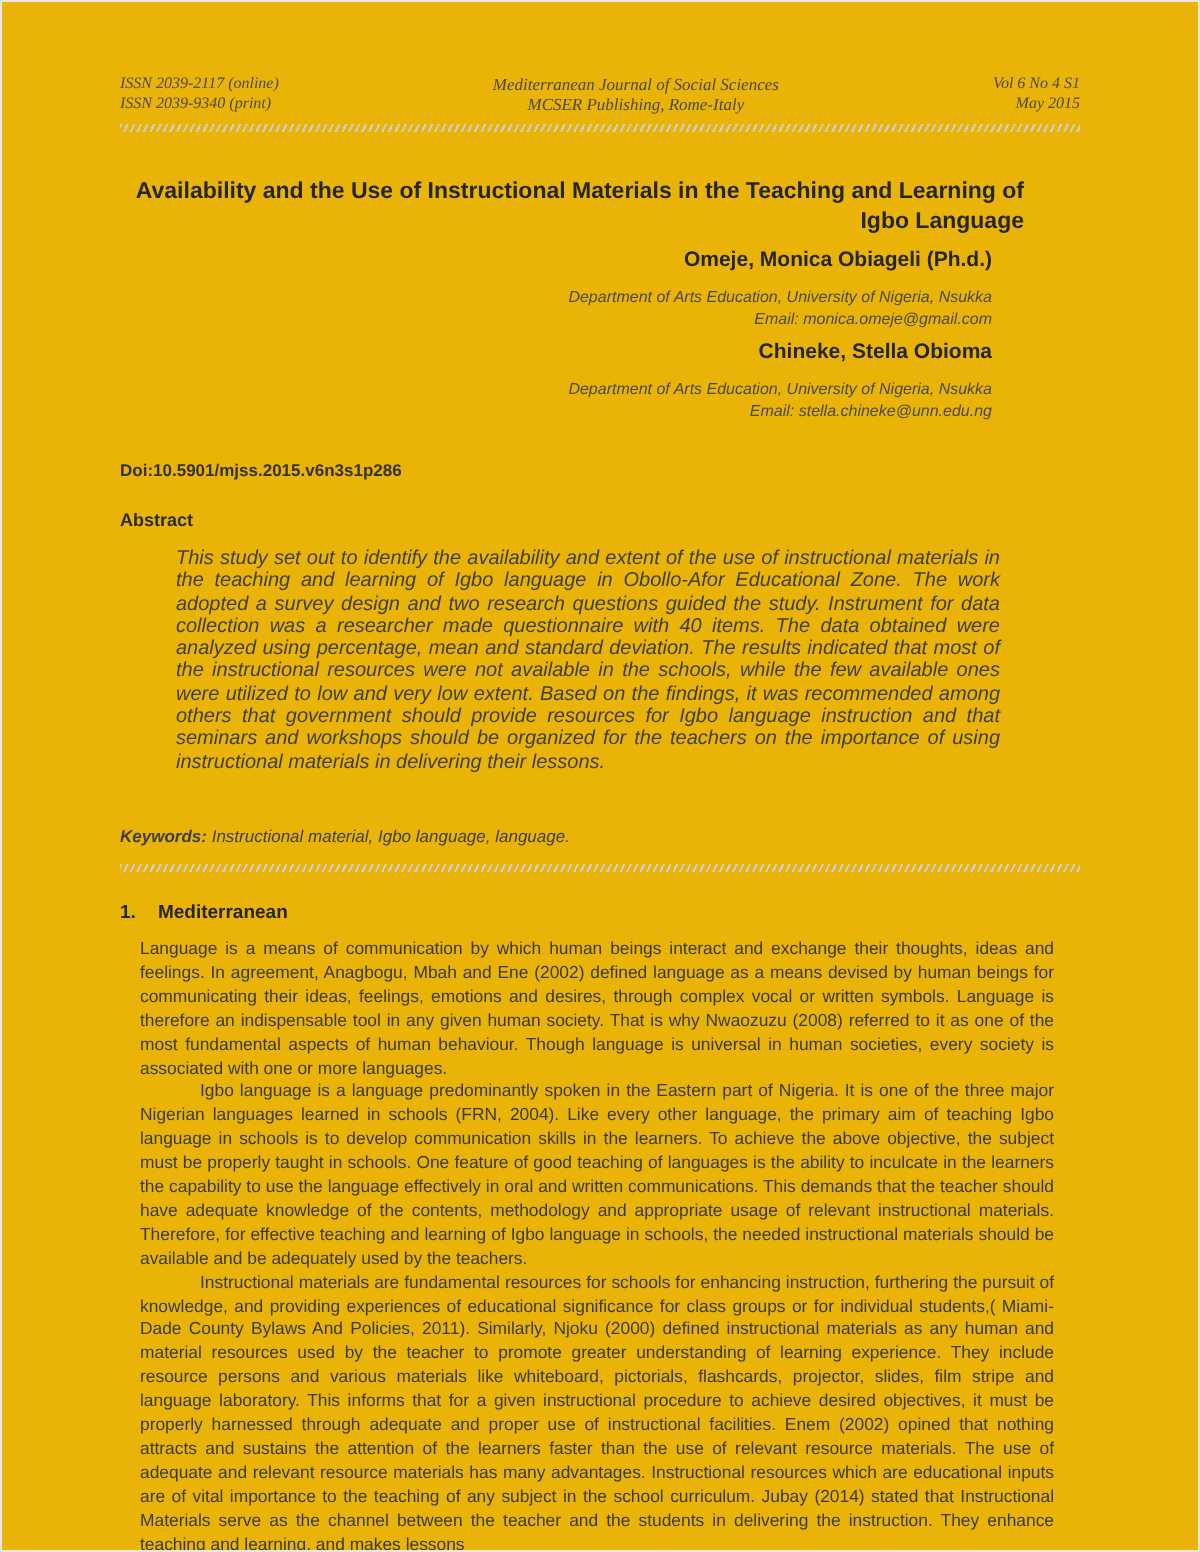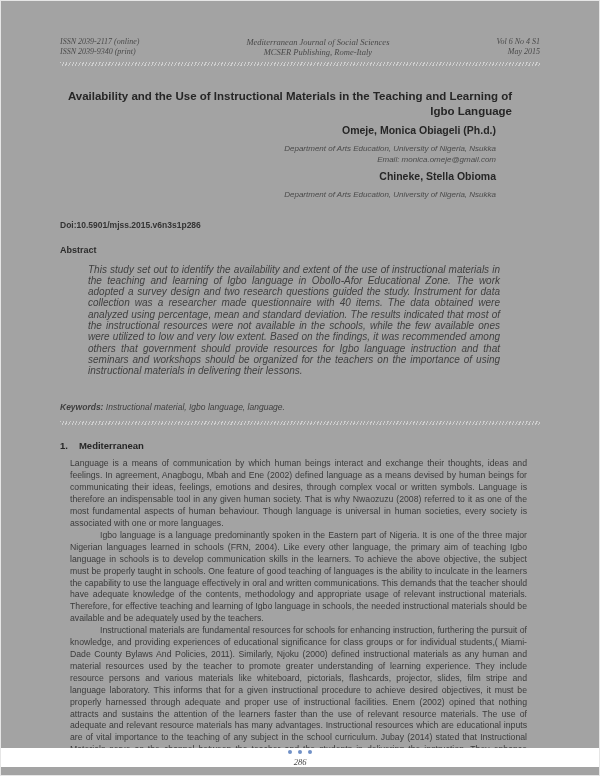--- a/index.html
+++ b/index.html
@@ -1,21 +1,21 @@
 <!DOCTYPE html>
 <html><head>
 <meta charset="utf-8">
 <style>
   * { margin:0; padding:0; box-sizing:border-box; }
   html,body { background:#f2f2f2; }
   .page {
     position:relative;
     width:600px; height:776px;
     margin:0 auto;
-    background:#a3a3a3;
+    background:#eab308;
     border:1px solid #e6e6e6;
     font-family:"Liberation Sans", sans-serif;
     color:#3a3a3a;
     overflow:hidden;
   }
   .content { width:480px; margin:0 auto; padding-top:36px; }
 
   
   .journal-header {
     display:flex; justify-content:space-between; align-items:flex-start;
@@ -111,20 +111,21 @@
 
     <div class="author-name">Omeje, Monica Obiageli (Ph.d.)</div>
     <div class="author-affil">
       <div>Department of Arts Education, University of Nigeria, Nsukka</div>
       <div>Email: monica.omeje@gmail.com</div>
     </div>
 
     <div class="author-name">Chineke, Stella Obioma</div>
     <div class="author-affil">
       <div>Department of Arts Education, University of Nigeria, Nsukka</div>
+      <div>Email: stella.chineke@unn.edu.ng</div>
     </div>
 
     <div class="doi-line">Doi:10.5901/mjss.2015.v6n3s1p286</div>
 
     <div class="abstract-heading">Abstract</div>
     <div class="abstract-text">This study set out to identify the availability and extent of the use of instructional materials in the teaching and learning of Igbo language in Obollo-Afor Educational Zone. The work adopted a survey design and two research questions guided the study. Instrument for data collection was a researcher made questionnaire with 40 items. The data obtained were analyzed using percentage, mean and standard deviation. The results indicated that most of the instructional resources were not available in the schools, while the few available ones were utilized to low and very low extent. Based on the findings, it was recommended among others that government should provide resources for Igbo language instruction and that seminars and workshops should be organized for the teachers on the importance of using instructional materials in delivering their lessons.</div>
 
     <div class="keywords-line">
       <span class="kw-label">Keywords:</span>
       <span>Instructional material, Igbo language, language.</span>
@@ -137,19 +138,13 @@
     </div>
 
     <div class="intro-body">
       <p>Language is a means of communication by which human beings interact and exchange their thoughts, ideas and feelings. In agreement, Anagbogu, Mbah and Ene (2002) defined language as a means devised by human beings for communicating their ideas, feelings, emotions and desires, through complex vocal or written symbols. Language is therefore an indispensable tool in any given human society. That is why Nwaozuzu (2008) referred to it as one of the most fundamental aspects of human behaviour. Though language is universal in human societies, every society is associated with one or more languages.</p>
       <p class="indented">Igbo language is a language predominantly spoken in the Eastern part of Nigeria. It is one of the three major Nigerian languages learned in schools (FRN, 2004). Like every other language, the primary aim of teaching Igbo language in schools is to develop communication skills in the learners. To achieve the above objective, the subject must be properly taught in schools. One feature of good teaching of languages is the ability to inculcate in the learners the capability to use the language effectively in oral and written communications. This demands that the teacher should have adequate knowledge of the contents, methodology and appropriate usage of relevant instructional materials. Therefore, for effective teaching and learning of Igbo language in schools, the needed instructional materials should be available and be adequately used by the teachers.</p>
       <p class="indented">Instructional materials are fundamental resources for schools for enhancing instruction, furthering the pursuit of knowledge, and providing experiences of educational significance for class groups or for individual students,( Miami-Dade County Bylaws And Policies, 2011). Similarly, Njoku (2000) defined instructional materials as any human and material resources used by the teacher to promote greater understanding of learning experience. They include resource persons and various materials like whiteboard, pictorials, flashcards, projector, slides, film stripe and language laboratory. This informs that for a given instructional procedure to achieve desired objectives, it must be properly harnessed through adequate and proper use of instructional facilities. Enem (2002) opined that nothing attracts and sustains the attention of the learners faster than the use of relevant resource materials. The use of adequate and relevant resource materials has many advantages. Instructional resources which are educational inputs are of vital importance to the teaching of any subject in the school curriculum. Jubay (2014) stated that Instructional Materials serve as the channel between the teacher and the students in delivering the instruction. They enhance teaching and learning, and makes lessons</p>
     </div>
 
   </div>
 
-  <div class="page-footer">
-    <div class="dots">
-      <span class="dot" style="background: rgb(113, 145, 199);"></span><span class="dot" style="background: rgb(113, 145, 199);"></span><span class="dot" style="background: rgb(113, 145, 199);"></span>
-    </div>
-    <div class="page-number">286</div>
-  </div>
 </div>
 
 </body></html>

